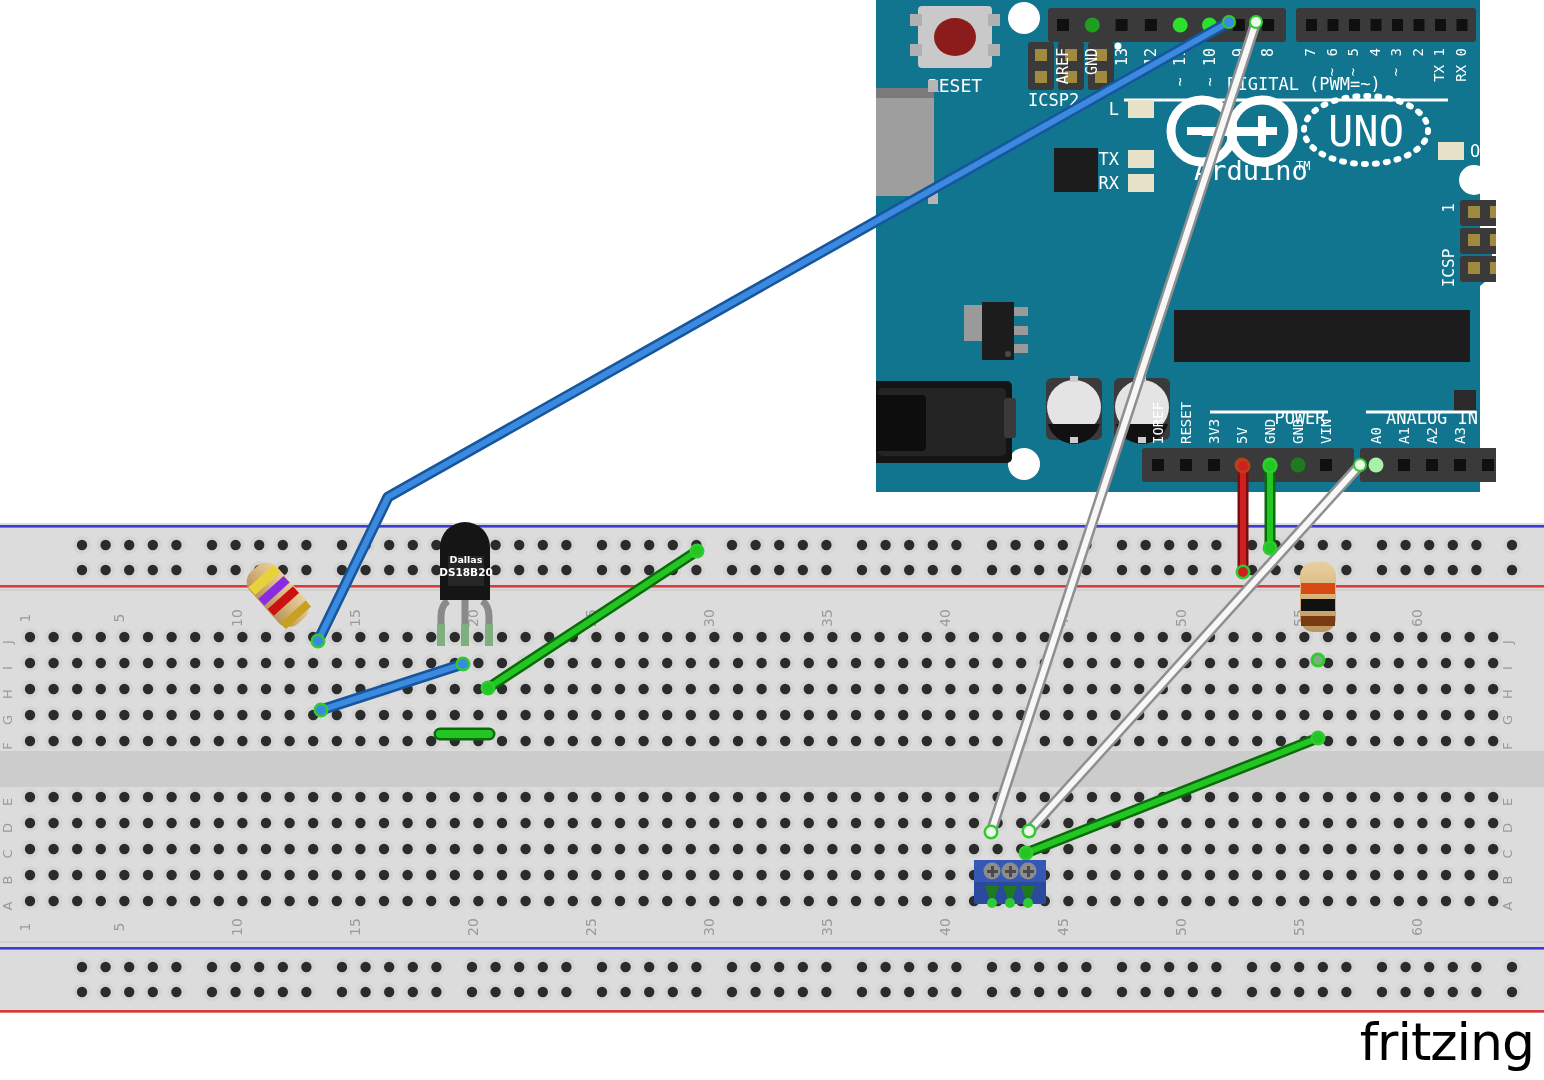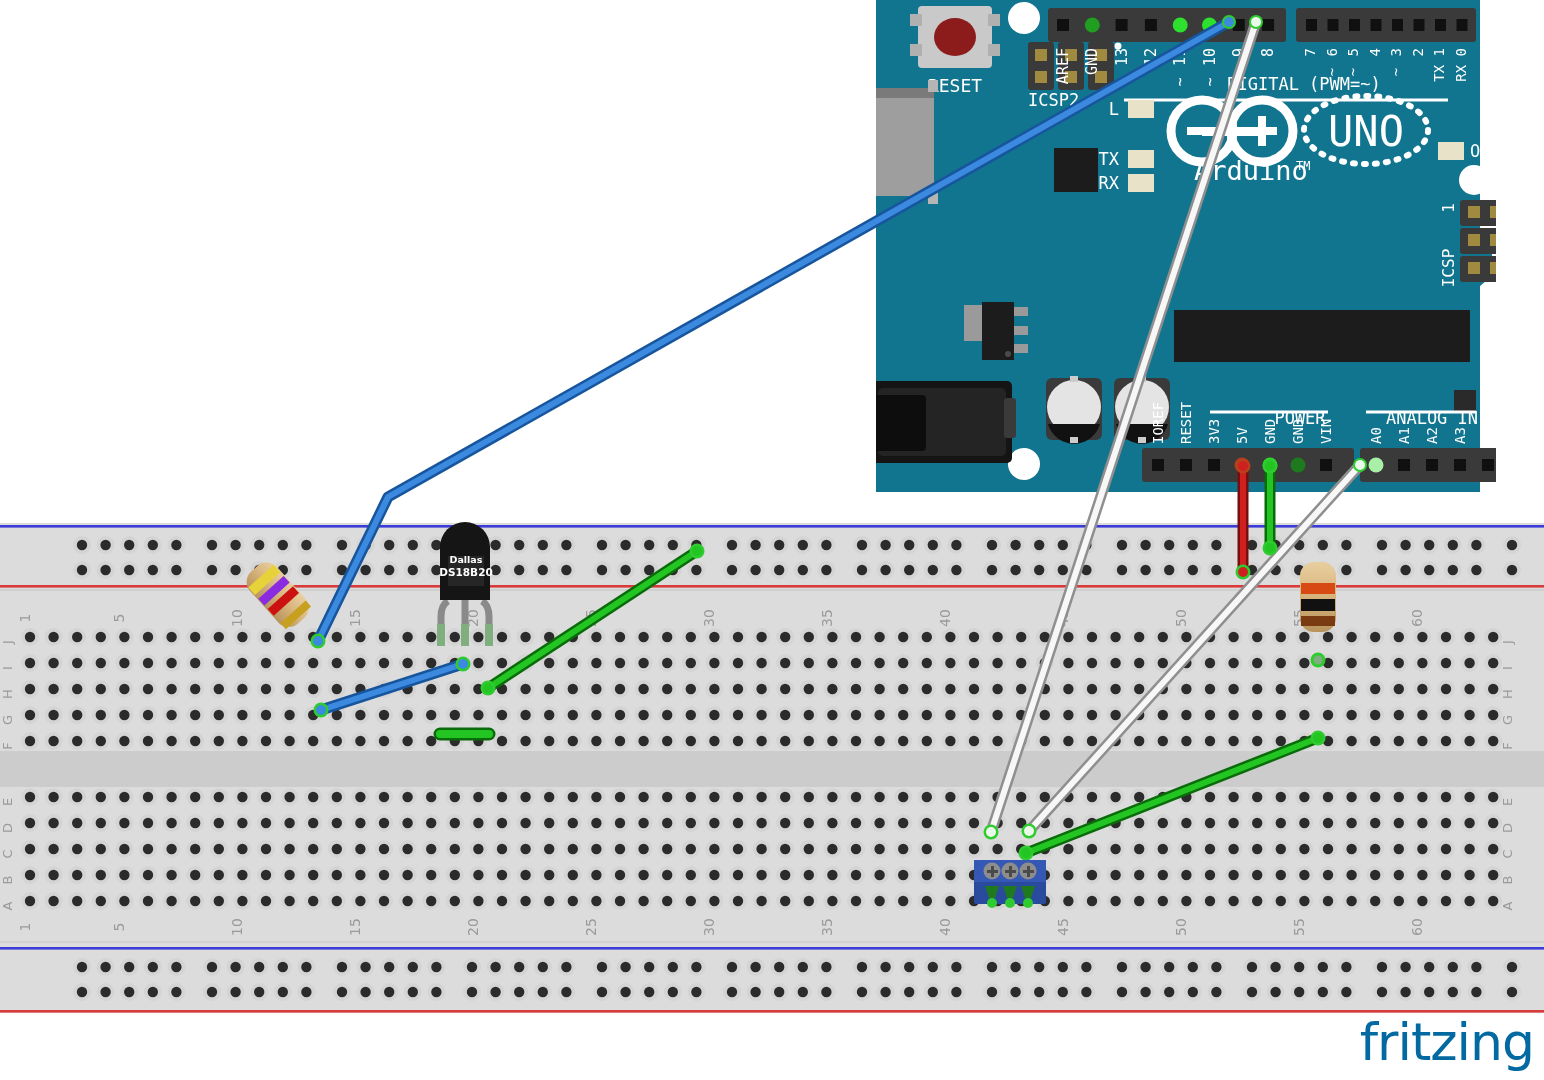--- a/index.html
+++ b/index.html
@@ -34,21 +34,21 @@
     width: 1544px; height: 490px;
   }
   .bb-body { fill: #dcdcdc; }
   .bb-trough { fill: #cccccc; }
   .bb-hole-out { fill: #d2d2d2; }
   .bb-hole-in  { fill: #2b2b2b; }
 
   
   #fritzing-logo {
     right: 10px; bottom: 8px;
-    color: #0369a1;
+    color: #000000;
     font-family: "DejaVu Sans", sans-serif;
     font-size: 52px;
     letter-spacing: -1px;
     font-weight: 400;
     user-select: none;
   }
 </style>
 </head>
 <body>
 

